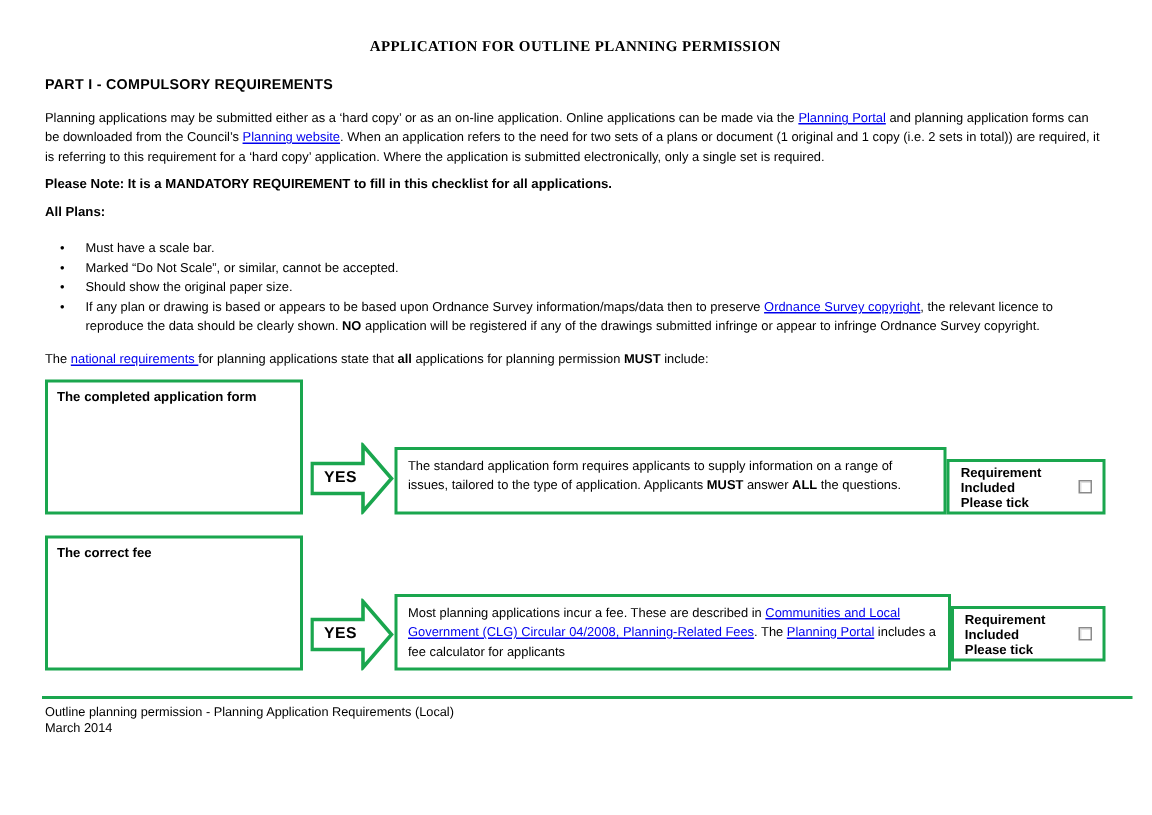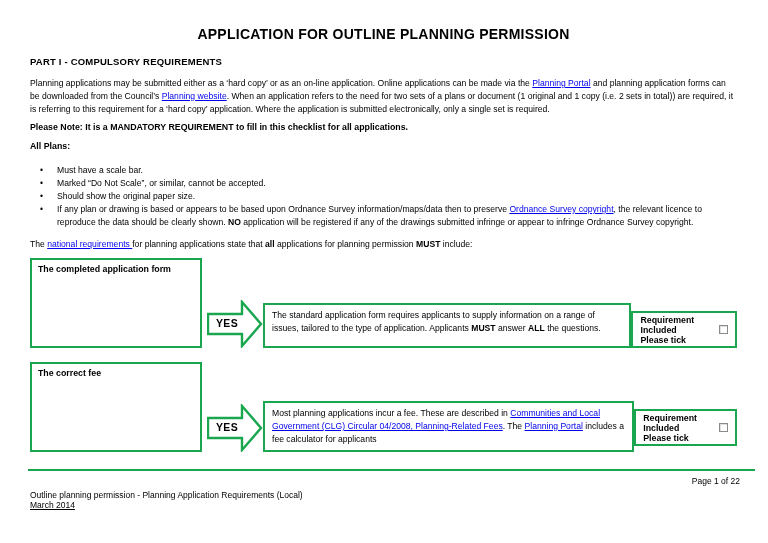--- a/index.html
+++ b/index.html
@@ -3,21 +3,21 @@
 <meta charset="utf-8">
 <style>
   :root { --green:#1aa64e; --link:#0000ee; }
   * { box-sizing:border-box; }
   html,body { margin:0; padding:0; }
   body {
     width:768px; height:543px; overflow:hidden; background:#ffffff; color:#000;
     font-family:"Liberation Sans", sans-serif;
   }
   .content { padding:26px 31px 0 30px; }
-  .title { font-size:14px; font-weight:bold; text-align:center; margin:0; letter-spacing:.25px; }
+  .title { font-size:10px; font-weight:bold; text-align:center; margin:0; letter-spacing:.25px;font-family:Liberation Serif, serif; }
   .subtitle { font-size:9.5px; font-weight:bold; margin:14px 0 0; letter-spacing:.2px; }
   .intro { font-size:8.6px; line-height:13px; margin:10px 0 0; }
   .note { font-size:8.8px; font-weight:bold; margin:6px 0 0; }
   .allplans { font-size:8.8px; font-weight:bold; margin:9px 0 0; }
   ul.bullets { margin:13px 0 0; padding:0; list-style:none; font-size:8.6px; line-height:13px; }
   ul.bullets li { position:relative; padding-left:27px; }
   ul.bullets li::before { content:"\2022"; position:absolute; left:10px; }
   .reqintro { font-size:8.6px; margin:10px 0 4px; }
   a.lnk { color:var(--link); text-decoration:underline; cursor:pointer; }
   b { font-weight:bold; }
@@ -47,21 +47,21 @@
     width:9px; height:9px; flex:none; margin-left:14px; background:#fff;
     border:1px solid #8a8a8a;
     box-shadow: inset 1px 1px 0 rgba(0,0,0,.12);
   }
   .req-row.second .checkbox { margin-left:22px; }
 
   .footer-rule { border-top:2.5px solid var(--green); margin:17px 13px 0 28px; }
   .footer { font-size:8.5px; line-height:10.5px; }
   .page-num { text-align:right; padding-right:28px; margin-top:5px; }
   .doc-title { padding-left:30px; margin-top:3px; }
-  .doc-date { padding-left:30px;text-decoration:underline; }
+  .doc-date { padding-left:30px; }
 </style>
 </head>
 <body>
 
 <div class="content">
   <div class="title">APPLICATION FOR OUTLINE PLANNING PERMISSION</div>
   <div class="subtitle">PART I - COMPULSORY REQUIREMENTS</div>
 
   <p class="intro"><span>Planning applications may be submitted either as a ‘hard copy’ or as an on-line application. Online applications can be made via the </span><a class="lnk">Planning Portal</a><span> and planning application forms can be downloaded from the Council’s </span><a class="lnk">Planning website</a><span>. When an application refers to the need for two sets of a plans or document (1 original and 1 copy (i.e. 2 sets in total)) are required, it is referring to this requirement for a ‘hard copy’ application.  Where the application is submitted electronically, only a single set is required.</span></p>
 
@@ -112,16 +112,15 @@
           <span class="checkbox"></span>
         </div>
       </div>
     </div>
 
   </div>
 </div>
 
 <div class="footer-rule"></div>
 <div class="footer">
-  <div class="page-num">Page 1 of 22</div>
   <div class="doc-title">Outline planning permission - Planning Application Requirements (Local)</div>
   <div class="doc-date">March 2014</div>
 </div>
 
 </body></html>

